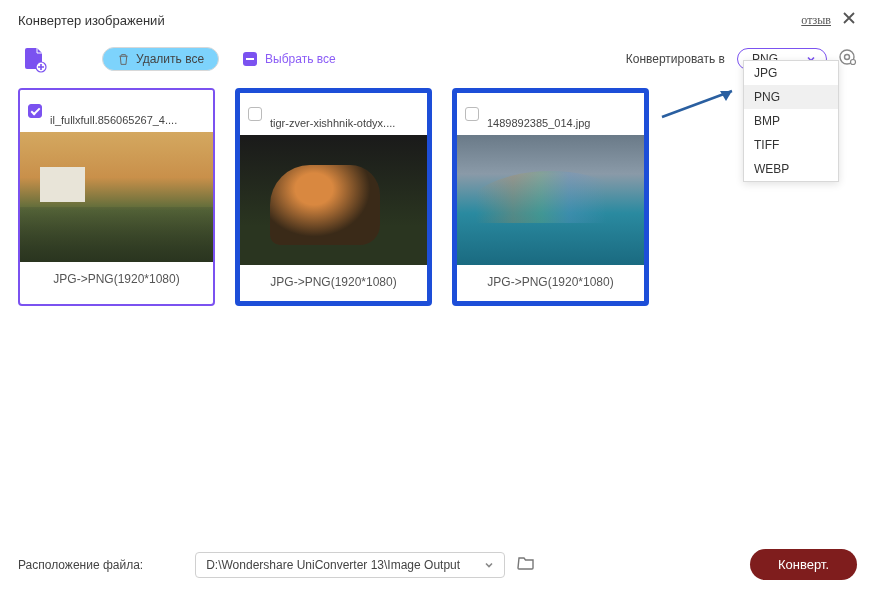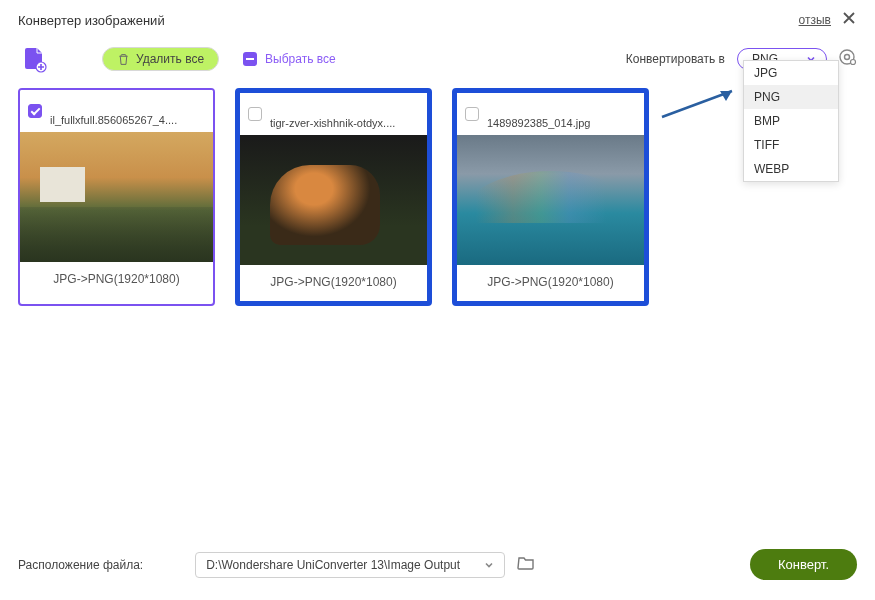--- a/index.html
+++ b/index.html
@@ -28,20 +28,21 @@
 .header-right {
   display: flex;
   align-items: center;
   gap: 10px;
 }
 .feedback-link {
   font-size: 12px;
   color: #555;
   text-decoration: underline;
   cursor: pointer;
+  font-family: Liberation Serif, serif;
 }
 .close-btn {
   cursor: pointer;
   color: #555;
 }
 .toolbar {
   display: flex;
   align-items: center;
   padding: 8px 18px 14px 18px;
 }
@@ -60,21 +61,21 @@
   display: inline-flex;
   align-items: center;
   gap: 6px;
   border: 1px solid #d8d8d8;
   border-radius: 16px;
   padding: 4px 14px;
   font-size: 12px;
   color: #444;
   cursor: pointer;
   margin-left: 50px;
-  background: #bef264;
+  background: #7dd3fc;
 }
 .select-all-wrap {
   display: inline-flex;
   align-items: center;
   gap: 8px;
   margin-left: 24px;
   font-size: 12px;
   color: #8b5cf6;
   cursor: pointer;
 }
@@ -256,21 +257,21 @@
 }
 .folder-ico {
   margin-left: 12px;
   cursor: pointer;
   color: #777;
 }
 .footer-spacer {
   flex: 1;
 }
 .convert-btn {
-  background: #4d7c0f;
+  background: #7f1d1d;
   color: #fff;
   border: none;
   border-radius: 18px;
   padding: 8px 28px;
   font-size: 13px;
   cursor: pointer;
 }
 .dropdown {
   position: absolute;
   top: 60px;

